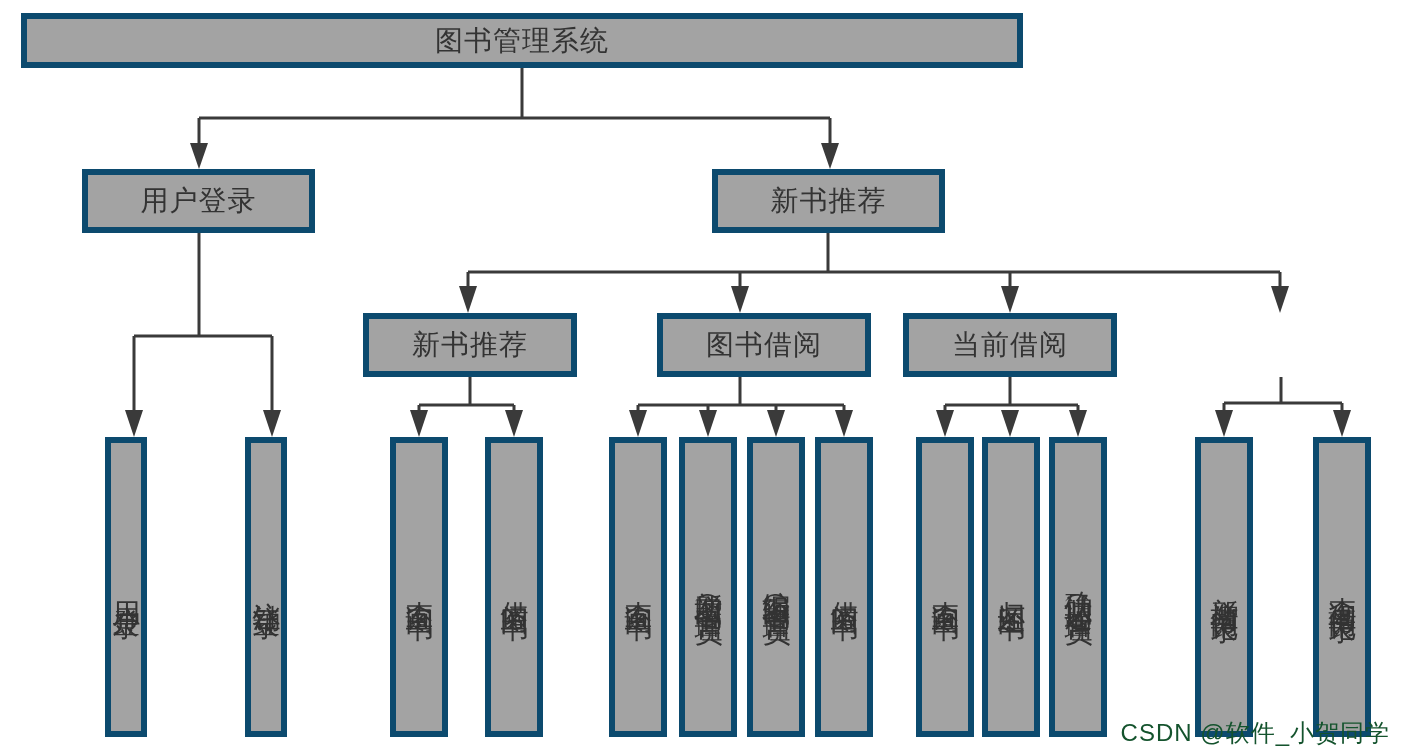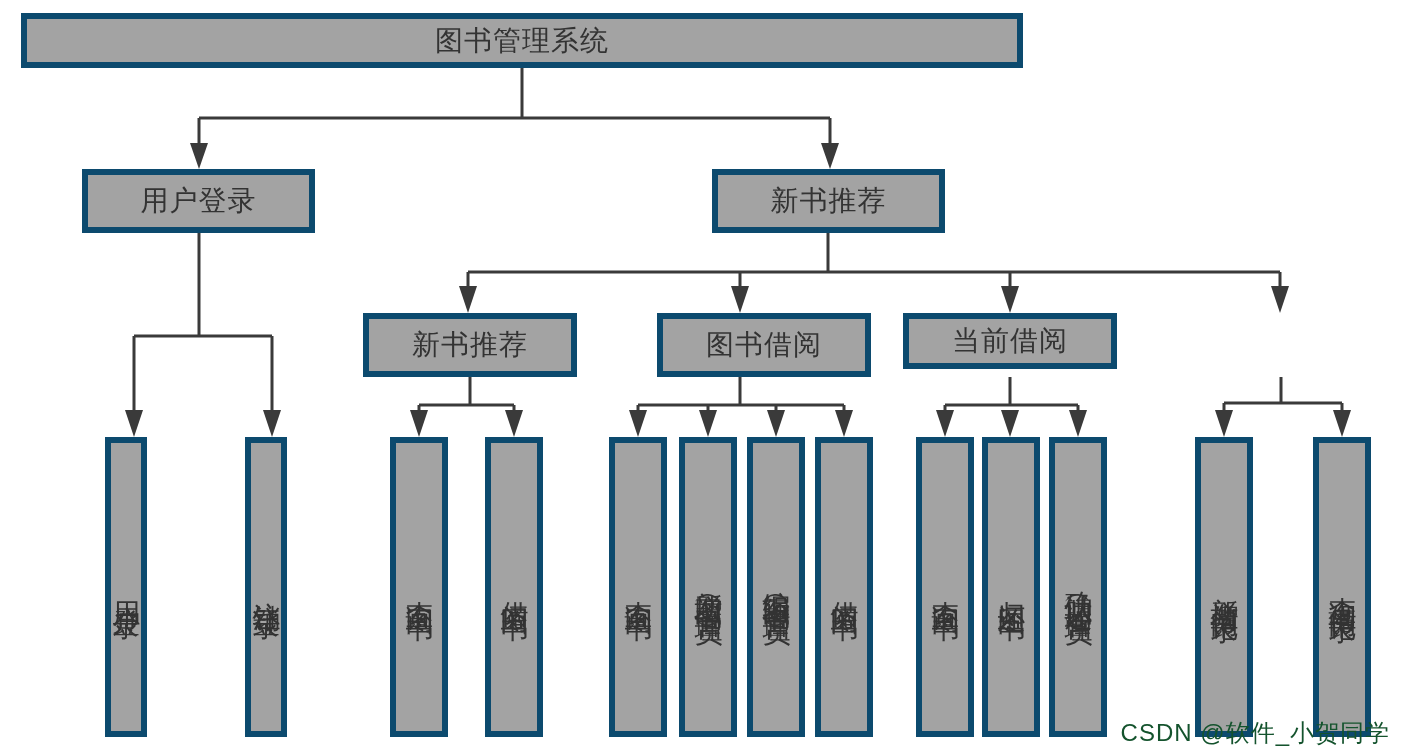--- a/index.html
+++ b/index.html
@@ -47,21 +47,21 @@
     line-height: 1;
   }
   
   #n-root            { left: 21px;   top: 13px;  width: 1002px; height: 55px; }
   
   #n-user-login      { left: 82px;   top: 169px; width: 233px;  height: 64px; }
   #n-book-mgmt       { left: 712px;  top: 169px; width: 233px;  height: 64px; }
   
   #n-new-book        { left: 363px;  top: 313px; width: 214px;  height: 64px; }
   #n-book-borrow     { left: 657px;  top: 313px; width: 214px;  height: 64px; }
-  #n-current-borrow  { left: 903px;  top: 313px; width: 214px;  height: 56px; }
+  #n-current-borrow  { left: 903px;  top: 313px; width: 214px;  height: 64px; }
   #n-borrow-records  { left: 1174px; top: 313px; width: 214px;  height: 64px; }
   
   .leaf { top: 437px; height: 300px; }
   #leaf-ul-login   { left: 105px;  width: 42px; }
   #leaf-ul-logout  { left: 245px;  width: 42px; }
   #leaf-nb-query   { left: 390px;  width: 58px; }
   #leaf-nb-borrow  { left: 485px;  width: 58px; }
   #leaf-bb-query   { left: 609px;  width: 58px; }
   #leaf-bb-add     { left: 679px;  width: 58px; }
   #leaf-bb-edit    { left: 747px;  width: 58px; }

